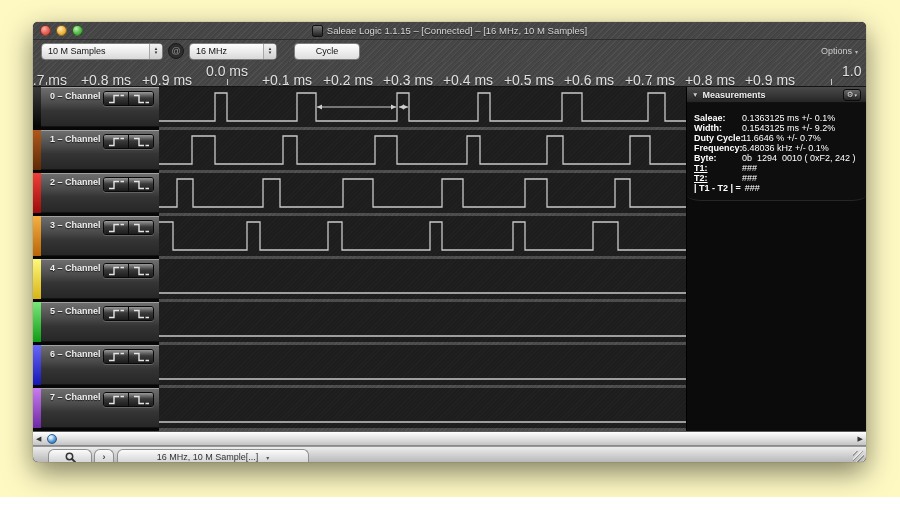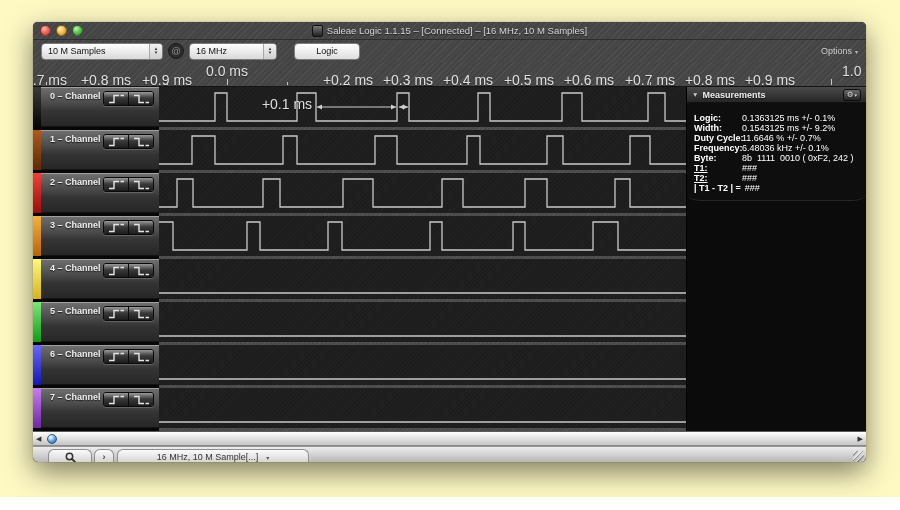--- a/index.html
+++ b/index.html
@@ -123,37 +123,37 @@
     <div class="toolbar chrome">
       <div class="dropdown dd-samples">
         <span class="dd-text">10 M Samples</span>
         <span class="dd-step">▲<br>▼</span>
       </div>
       <div class="at-badge">@</div>
       <div class="dropdown dd-rate">
         <span class="dd-text">16 MHz</span>
         <span class="dd-step">▲<br>▼</span>
       </div>
-      <div class="start-btn">Logic</div>
+      <div class="start-btn">Cycle</div>
       <div class="options">
         <span>Options</span>
         <span class="caret">▾</span>
       </div>
     </div>
 
     <div class="ruler chrome" id="ruler">
         <span class="tick-label minor" style="left: 13px;">0.7 ms</span>
         <span class="tick-mark minor" style="left: 13px;"></span>
         <span class="tick-label minor" style="left: 73px;">+0.8 ms</span>
         <span class="tick-mark minor" style="left: 73px;"></span>
         <span class="tick-label minor" style="left: 134px;">+0.9 ms</span>
         <span class="tick-mark minor" style="left: 134px;"></span>
         <span class="tick-label major" style="left: 194px;">0.0 ms</span>
         <span class="tick-mark major" style="left: 194px;"></span>
-        <span class="tick-label minor" style="left: 254px; margin-top: 24px;">+0.1 ms</span>
+        <span class="tick-label minor" style="left: 254px;">+0.1 ms</span>
         <span class="tick-mark minor" style="left: 254px;"></span>
         <span class="tick-label minor" style="left: 315px;">+0.2 ms</span>
         <span class="tick-mark minor" style="left: 315px;"></span>
         <span class="tick-label minor" style="left: 375px;">+0.3 ms</span>
         <span class="tick-mark minor" style="left: 375px;"></span>
         <span class="tick-label minor" style="left: 435px;">+0.4 ms</span>
         <span class="tick-mark minor" style="left: 435px;"></span>
         <span class="tick-label minor" style="left: 496px;">+0.5 ms</span>
         <span class="tick-mark minor" style="left: 496px;"></span>
         <span class="tick-label minor" style="left: 556px;">+0.6 ms</span>
@@ -383,38 +383,38 @@
         <div class="panel-header">
           <span class="tri">▼</span>
           <span>Measurements</span>
           <span class="hdr-btn">
             <span>⚙</span>
             <span class="caret">▾</span>
           </span>
         </div>
         <div class="meas-body" id="measBody">
             <div class="meas-row">
-              <span class="meas-label">Logic:</span>
+              <span class="meas-label">Saleae:</span>
               <span class="meas-value">0.1363125 ms +/- 0.1%</span>
             </div>
             <div class="meas-row">
               <span class="meas-label">Width:</span>
               <span class="meas-value">0.1543125 ms +/- 9.2%</span>
             </div>
             <div class="meas-row">
               <span class="meas-label">Duty Cycle:</span>
               <span class="meas-value">11.6646 % +/- 0.7%</span>
             </div>
             <div class="meas-row">
               <span class="meas-label">Frequency:</span>
               <span class="meas-value">6.48036 kHz +/- 0.1%</span>
             </div>
             <div class="meas-row">
               <span class="meas-label">Byte:</span>
-              <span class="meas-value">8b  1111  0010 ( 0xF2, 242 )</span>
+              <span class="meas-value">0b  1294  0010 ( 0xF2, 242 )</span>
             </div>
             <div class="meas-row">
               <span class="meas-label ul">T1:</span>
               <span class="meas-value">###</span>
             </div>
             <div class="meas-row">
               <span class="meas-label ul">T2:</span>
               <span class="meas-value">###</span>
             </div>
             <div class="meas-row">

